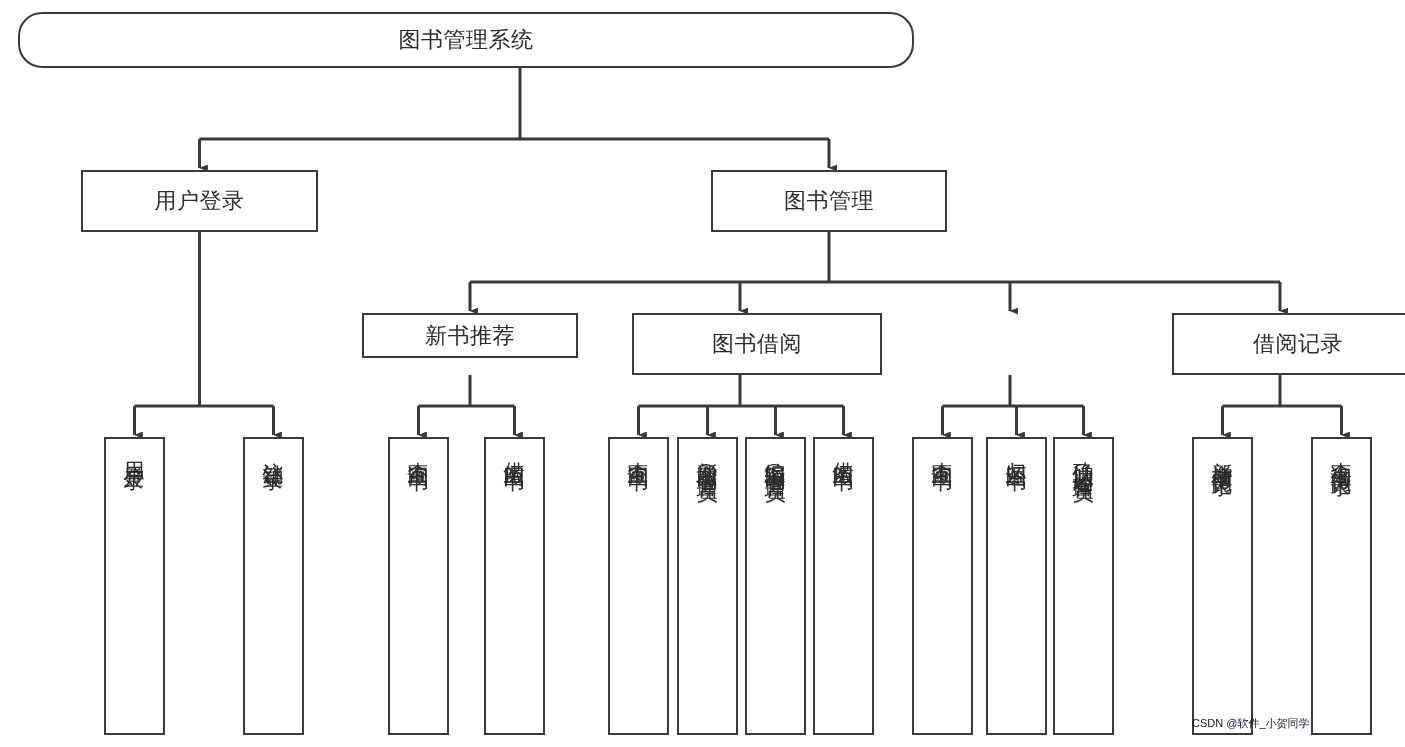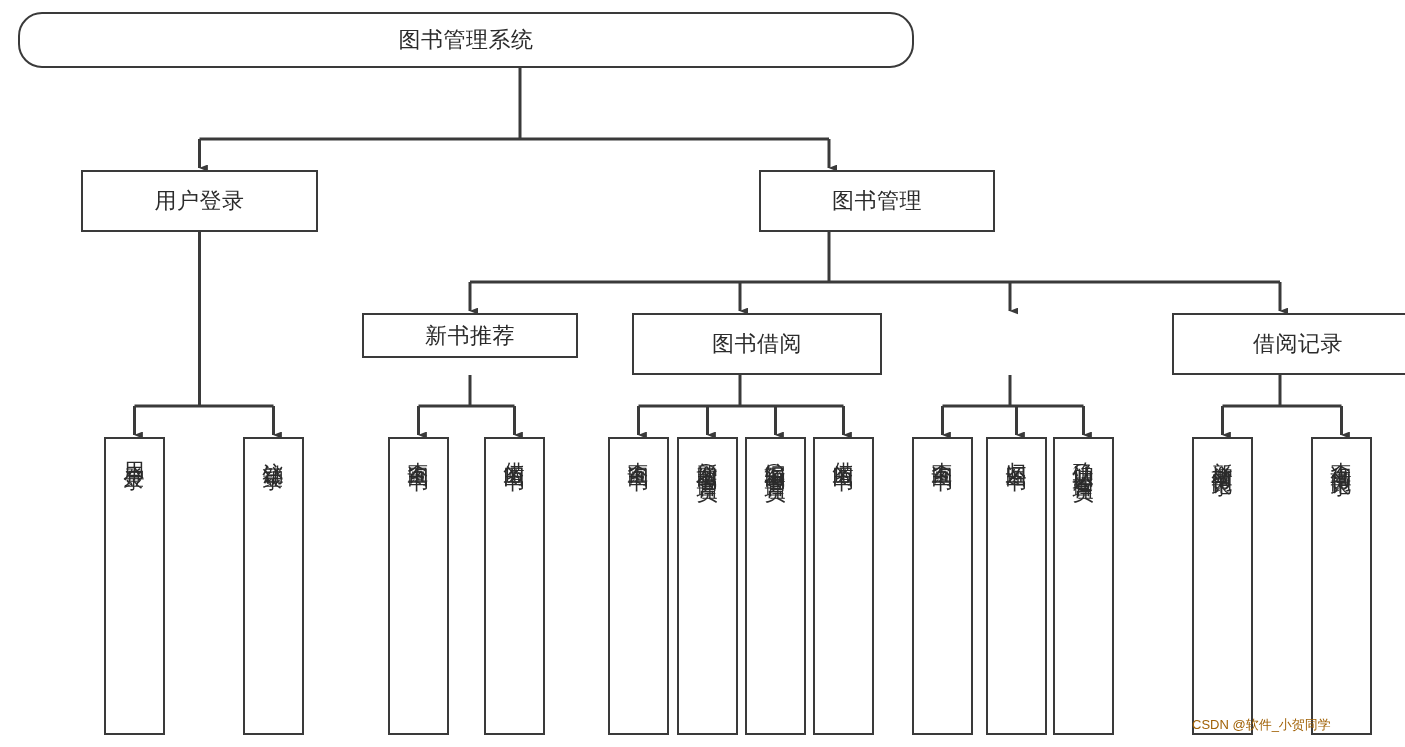--- a/index.html
+++ b/index.html
@@ -56,22 +56,22 @@
     justify-content: center;
     padding-top: 6px;
   }
   .node-box.root .node-label,
   .node-box.level2 .node-label,
   .node-box.level3 .node-label {
     font-size: 22px;
   }
   .watermark {
     position: absolute;
-    color: #a16207;
-    font-size: 13px;
+    color: #0f172a;
+    font-size: 11px;
     white-space: nowrap;
     user-select: none;
   }
 </style>
 </head>
 <body>
 
 <div id="diagram-root">
 
   <svg class="diagram-canvas" viewBox="0 0 1405 747" xmlns="http://www.w3.org/2000/svg">
@@ -118,21 +118,21 @@
   </svg>
 
   <div class="node-box root" style="left: 18px; top: 12px; width: 896px; height: 56px; border-radius: 24px;">
     <span class="node-label">图书管理系统</span>
   </div>
 
   <div class="node-box level2" style="left: 81px; top: 170px; width: 237px; height: 62px;">
     <span class="node-label">用户登录</span>
   </div>
 
-  <div class="node-box level2" style="left: 711px; top: 170px; width: 236px; height: 62px; margin-left: 48px;">
+  <div class="node-box level2" style="left: 711px; top: 170px; width: 236px; height: 62px;">
     <span class="node-label">图书管理</span>
   </div>
 
   <div class="node-box level3" style="left: 362px; top: 313px; width: 216px; height: 45px;">
     <span class="node-label">新书推荐</span>
   </div>
 
   <div class="node-box level3" style="left: 632px; top: 313px; width: 250px; height: 62px;">
     <span class="node-label">图书借阅</span>
   </div>

